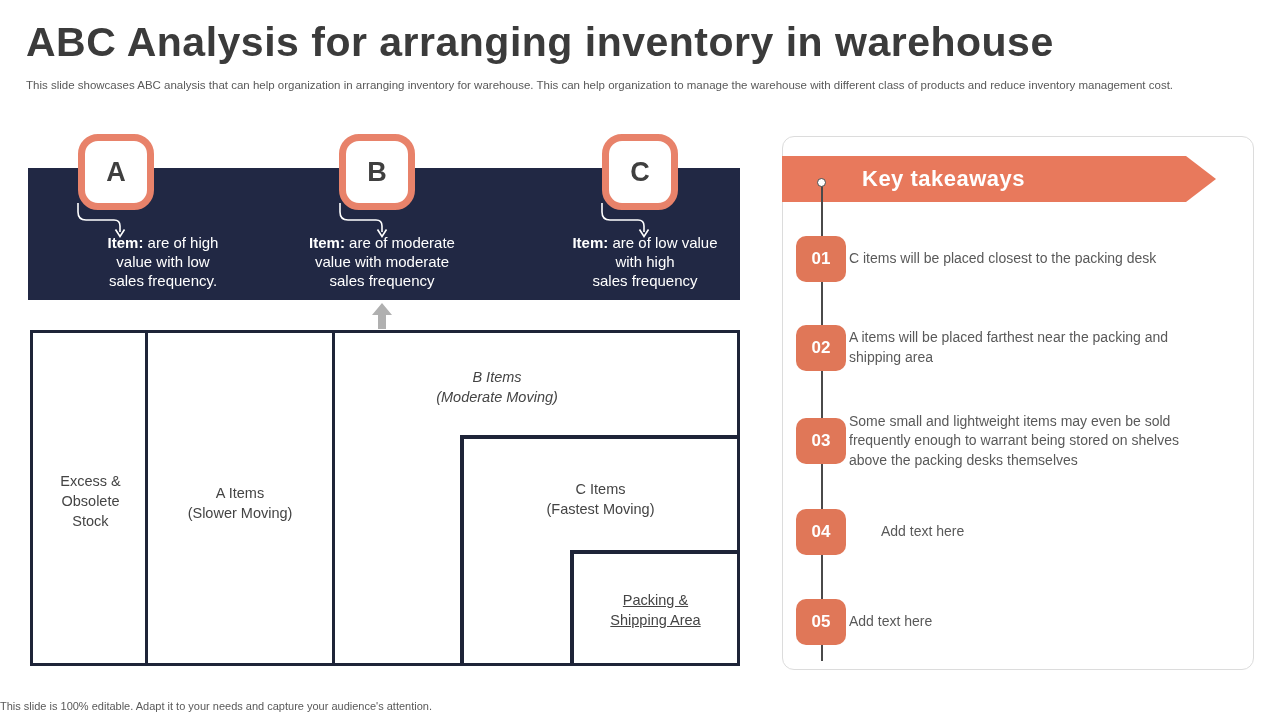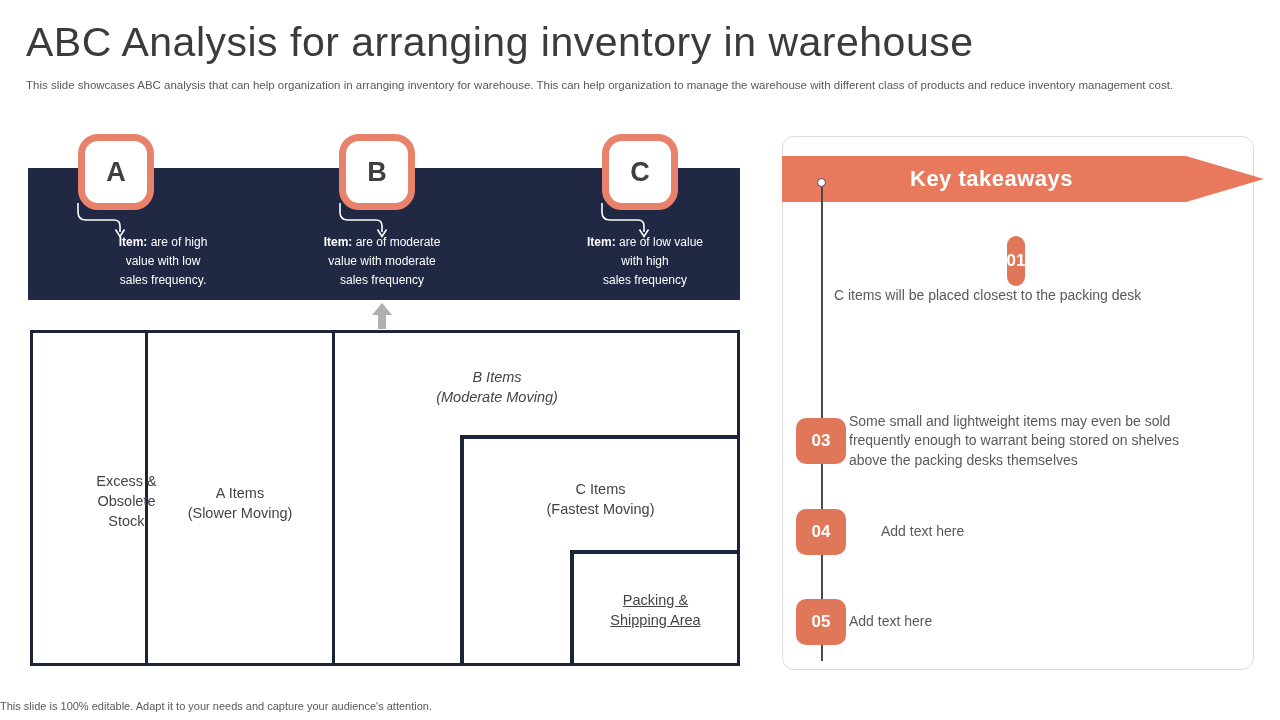--- a/index.html
+++ b/index.html
@@ -3,21 +3,21 @@
 <meta charset="utf-8">
 <style>
   html,body{margin:0;padding:0;background:#e9e9e9;}
   .slide{
     position:relative;width:1280px;height:720px;background:#ffffff;
     font-family:"Liberation Sans",sans-serif;overflow:hidden;margin:0 auto;
   }
   
   .title{
     position:absolute;left:26px;top:20px;width:1100px;
-    font-size:41px;font-weight:400;color:#3b3b3b;letter-spacing:.5px;line-height:1.1;
+    font-size:41px;font-weight:700;color:#3b3b3b;letter-spacing:.5px;line-height:1.1;
   }
   .subtitle{
     position:absolute;left:26px;top:79px;width:1220px;
     font-size:11.5px;color:#595959;
   }
   
   .abc-banner{
     position:absolute;left:28px;top:168px;width:712px;height:132px;background:#212844;
   }
   .abc-badge{
@@ -28,21 +28,21 @@
   }
   .badge-a{left:78px;top:134px;}
   .badge-b{left:339px;top:134px;}
   .badge-c{left:602px;top:134px;}
   .abc-connector{position:absolute;z-index:2;}
   .conn-a{left:74px;top:203px;}
   .conn-b{left:336px;top:203px;}
   .conn-c{left:598px;top:203px;}
   .abc-desc{
     position:absolute;top:233px;width:190px;text-align:center;
-    font-size:12px;line-height:19px;color:#ffffff;white-space:pre-line;
+    font-size:15px;line-height:19px;color:#ffffff;white-space:pre-line;
   }
   .desc-a{left:68px;}
   .desc-b{left:287px;}
   .desc-c{left:550px;}
   .abc-desc b{font-weight:bold;}
   
   .up-arrow{position:absolute;left:372px;top:303px;}
   
   .wh-layout{
     position:absolute;left:30px;top:330px;width:704px;height:330px;
@@ -56,48 +56,48 @@
     border-top:4px solid #1e2438;border-left:4px solid #1e2438;background:#ffffff;
   }
   .wh-pbox{
     position:absolute;left:537px;top:217px;right:0;bottom:0;
     border-top:4px solid #1e2438;border-left:4px solid #1e2438;background:#ffffff;
   }
   .zone-label{
     position:absolute;text-align:center;font-size:14.5px;line-height:20px;
     color:#444444;white-space:pre-line;z-index:2;
   }
-  .zone-excess{left:0;width:115px;top:138px;padding-left:36px;}
+  .zone-excess{left:0;width:115px;top:138px;}
   .zone-a{left:115px;width:184px;top:150px;text-align:center;}
   .zone-b{left:302px;width:324px;top:34px;font-style:italic;}
   .zone-c{left:431px;width:273px;top:146px;}
   .zone-p{left:541px;width:163px;top:257px;text-decoration:underline;}
   
   .kt-card{
     position:absolute;left:782px;top:136px;width:470px;height:532px;
     background:#ffffff;border:1px solid #dcdcdc;border-radius:12px;
   }
   .kt-banner{
     position:absolute;left:-1px;top:19px;width:434px;height:46px;background:#e8795c;
     clip-path:polygon(0 0,404px 0,100% 50%,404px 100%,0 100%);
-    display:flex;align-items:center;padding-left:48px;
+    display:flex;align-items:center;
   }
   .kt-banner-title{
     margin-left:80px;font-size:22px;font-weight:bold;color:#ffffff;letter-spacing:.5px;
   }
   .kt-line{position:absolute;left:38px;top:49px;width:1.5px;height:475px;background:#4a4a4a;}
   .kt-circle{
     position:absolute;left:34px;top:41px;width:7px;height:7px;border-radius:50%;
     background:#ffffff;border:1.5px solid #4a4a4a;z-index:2;
   }
   .kt-row{
     position:absolute;left:13px;width:440px;height:46px;
     display:flex;align-items:center;z-index:3;
   }
-  .row-1{top:99px;flex-direction:column;}
+  .row-1{top:99px;}
   .row-2{top:188px;}
   .row-3{top:281px;}
   .row-4{top:372px;gap:32px;}
   .row-5{top:462px;}
   .kt-num{
     flex:0 0 50px;height:46px;border-radius:10px;background:#e07758;
     display:flex;align-items:center;justify-content:center;
     font-size:17px;font-weight:bold;color:#ffffff;
   }
   .kt-text{
@@ -178,20 +178,24 @@
     <div class="kt-banner">
       <span class="kt-banner-title">Key takeaways</span>
     </div>
     <div class="kt-line"></div>
     <div class="kt-circle"></div>
 
     <div class="kt-row row-1">
       <div class="kt-num">01</div>
       <div class="kt-text">C items will be placed closest to the packing desk</div>
     </div>
+    <div class="kt-row row-2">
+      <div class="kt-num">02</div>
+      <div class="kt-text">A items will be placed farthest near the packing and shipping area</div>
+    </div>
     <div class="kt-row row-3">
       <div class="kt-num">03</div>
       <div class="kt-text">Some small and lightweight items may even be sold frequently enough to warrant being stored on shelves above the packing desks themselves</div>
     </div>
     <div class="kt-row row-4">
       <div class="kt-num">04</div>
       <div class="kt-text">Add text here</div>
     </div>
     <div class="kt-row row-5">
       <div class="kt-num">05</div>

